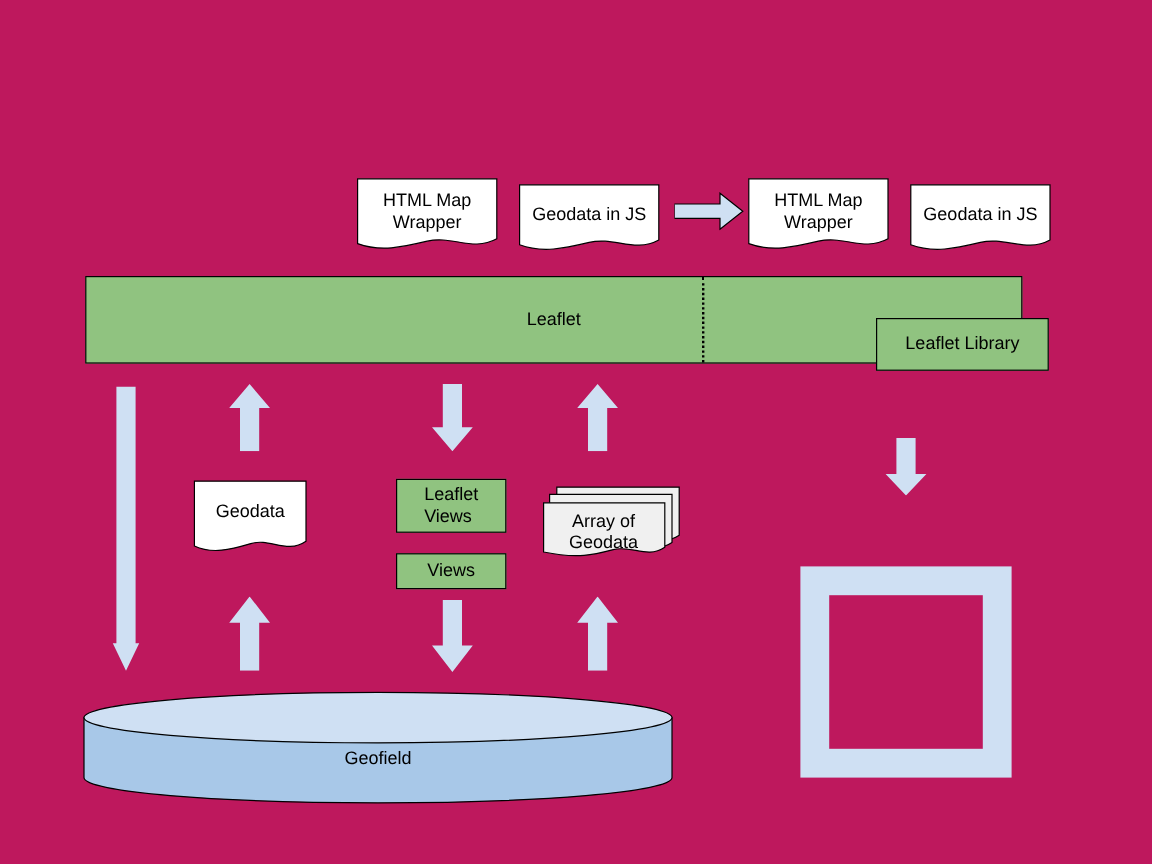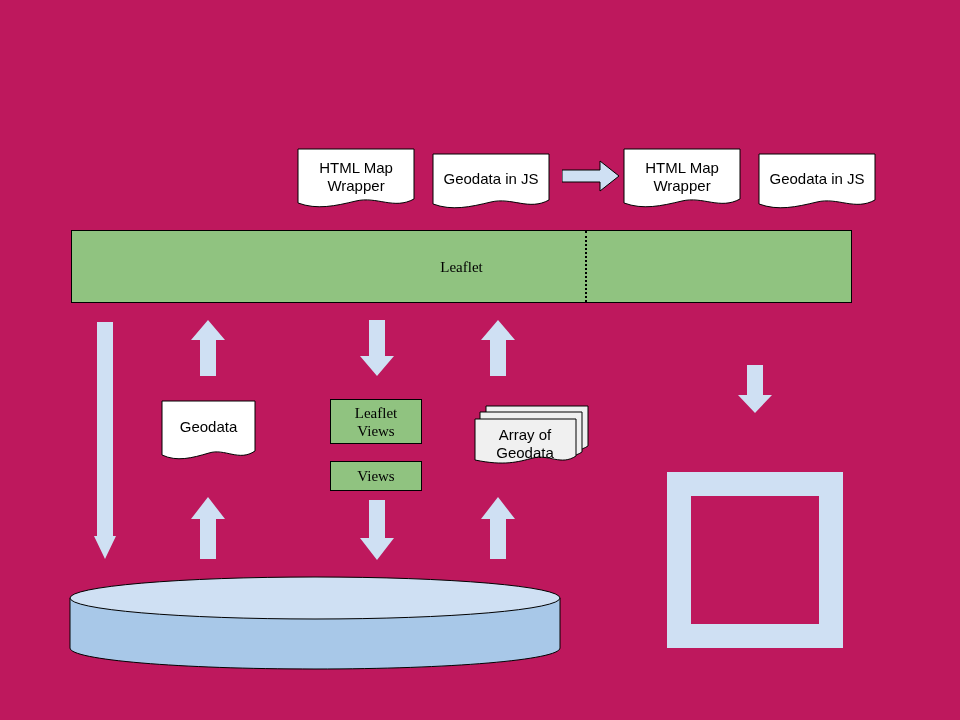--- a/index.html
+++ b/index.html
@@ -34,23 +34,22 @@
   .rect {
     position: absolute;
     box-sizing: border-box;
     border: 1px solid #000000;
     display: flex;
     align-items: center;
     justify-content: center;
     color: #000;
     font-size: 15px;
     line-height: 18px;
-    text-align: center;
+    text-align: left;
     white-space: pre-line;
-    font-family: Liberation Serif, serif;
   }
   .green { background: #90C380; }
   .leafbar {
     background: #90C380;
     border: 1px solid #000;
   }
   .dotted-div {
     position: absolute;
     border-left: 2px dotted #000000;
   }
@@ -111,20 +110,23 @@
       <path d="M1,1 L117,1 L117,47 C97,58 80,44 59,49 C38,54 20,58 1,51 Z" fill="#FFFFFF" stroke="#000000" stroke-width="1"></path>
     </svg>
     <div class="label" style="top:17px;">Geodata in JS</div>
   </div>
 
   <div class="rect leafbar" style="left:71px; top:230px; width:781px; height:73px;">
     <span>Leaflet</span>
   </div>
   <div class="dotted-div" style="left:585px; top:231px; height:71px;"></div>
 
+  <div class="rect green" style="left:730px; top:265px; width:144px; height:44px;">
+    <span>Leaflet Library</span>
+  </div>
 
   <div class="arrow" style="left:93px; top:322px; width:24px; height:238px;">
     <svg width="24" height="238" viewBox="0 0 24 238">
       <path d="M4,0 L20,0 L20,214 L23,214 L12,237 L1,214 L4,214 Z" fill="#CFE0F3"></path>
     </svg>
   </div>
 
   <div class="arrow" style="left:190px; top:320px; width:36px; height:56px;">
     <svg width="36" height="56" viewBox="0 0 36 56">
       <path d="M18,0 L35,20 L26,20 L26,56 L10,56 L10,20 L1,20 Z" fill="#CFE0F3"></path>
@@ -158,21 +160,21 @@
 
   <div class="rect green" style="left:330px; top:399px; width:92px; height:45px;">
     <span>Leaflet
 Views</span>
   </div>
 
   <div class="rect green" style="left:330px; top:461px; width:92px; height:30px;">
     <span>Views</span>
   </div>
 
-  <div class="stack" style="left:474px; top:399px; width:116px; height:68px;">
+  <div class="stack" style="left:452px; top:399px; width:116px; height:68px;">
     <svg width="116" height="68" viewBox="0 0 116 68">
       <path d="M12,7 L114,7 L114,47 C99,57 87,45 71,49 C56,53 42,57 12,51 Z" fill="#F0F0F0" stroke="#000000" stroke-width="1"></path>
       <path d="M6,13 L108,13 L108,53 C93,63 81,51 65,55 C50,59 36,63 6,57 Z" fill="#F0F0F0" stroke="#000000" stroke-width="1"></path>
       <path d="M1,20 L102,20 L102,57 C87,67 75,55 59,59 C44,63 30,67 1,61 Z" fill="#F0F0F0" stroke="#000000" stroke-width="1"></path>
     </svg>
     <div class="label" style="top:27px; left:0; width:102px;">Array of
 Geodata</div>
   </div>
 
   <div class="arrow" style="left:190px; top:497px; width:36px; height:62px;">
@@ -191,18 +193,19 @@
     <svg width="36" height="62" viewBox="0 0 36 62">
       <path d="M18,0 L35,22 L26,22 L26,62 L10,62 L10,22 L1,22 Z" fill="#CFE0F3"></path>
     </svg>
   </div>
 
   <div class="cyl" style="left:69px; top:576px; width:492px; height:94px;">
     <svg width="492" height="94" viewBox="0 0 492 94">
       <path d="M1,22 L1,72 C1,84 111,93 246,93 C381,93 491,84 491,72 L491,22 Z" fill="#A8C8E8" stroke="#000000" stroke-width="1"></path>
       <ellipse cx="246" cy="22" rx="245" ry="21" fill="#CFE0F3" stroke="#000000" stroke-width="1"></ellipse>
     </svg>
+    <div class="label" style="top:48px;">Geofield</div>
   </div>
 
   <div class="frame" style="left:667px; top:472px; width:176px; height:176px; border-width:24px;">
   </div>
 
 </div>
 
 </body></html>

